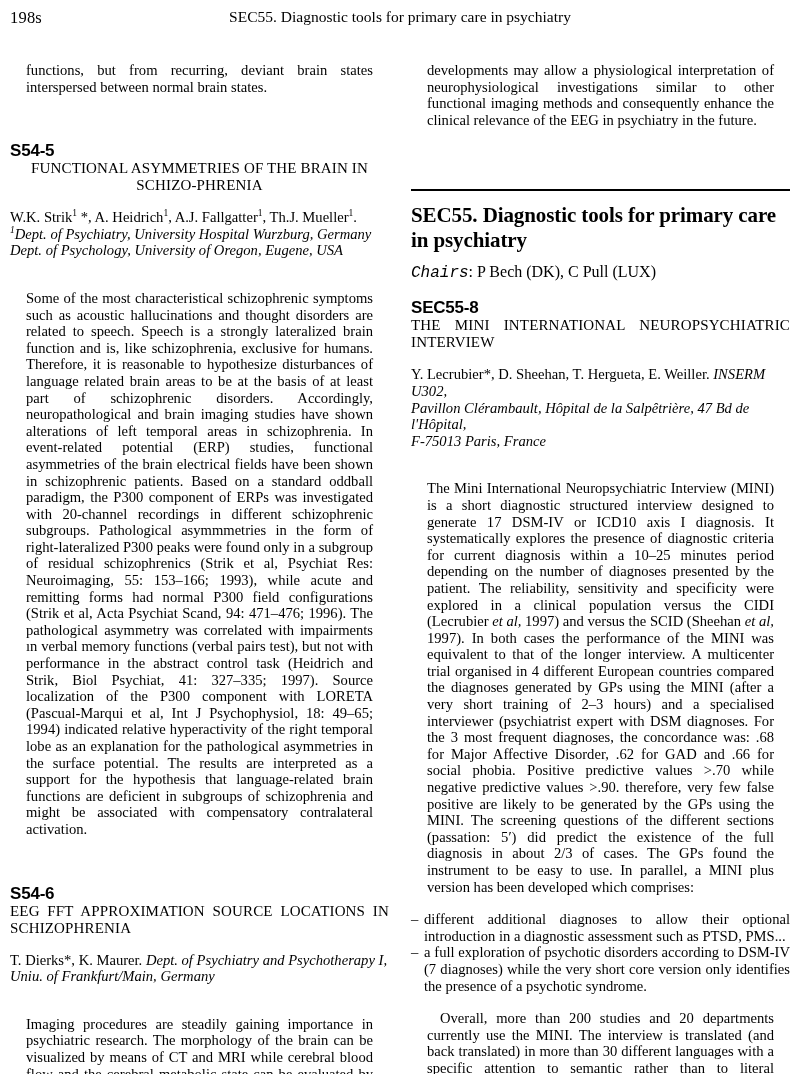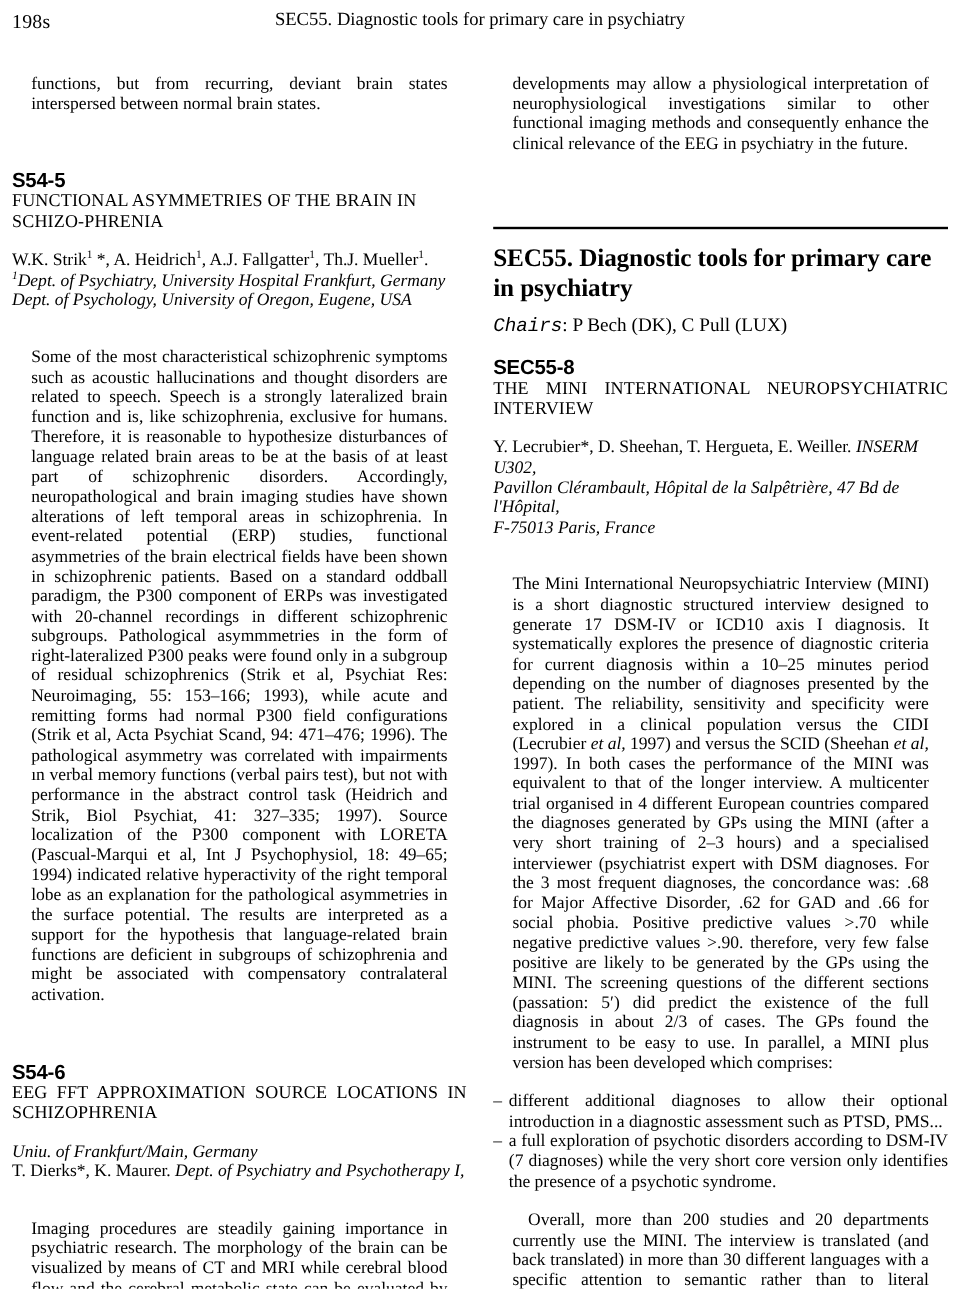--- a/index.html
+++ b/index.html
@@ -77,21 +77,21 @@
     line-height: 19px;
     letter-spacing: -0.2px;
   }
   .abs-title {
     font-size: 15px;
     line-height: 17px;
     letter-spacing: .15px;
     text-align: justify;
     text-justify: inter-word;
   }
-  .abs-title.nojust { text-align: left; }
+  .abs-title.nojust { text-align: center; }
   .authors {
     font-size: 14.6px;
     line-height: 16.6px;
     text-align: left;
   }
   .authors i, .affil {
     font-style: italic;
   }
   sup {
     font-size: 9.5px;
@@ -154,37 +154,37 @@
       <p class="para">functions, but from recurring, deviant brain states interspersed between normal brain states.</p>
 
       <div class="gap-xl"></div>
 
       <div>
         <div class="abs-num">S54-5</div>
         <div class="abs-title nojust">FUNCTIONAL ASYMMETRIES OF THE BRAIN IN SCHIZO-PHRENIA</div>
         <div class="gap-m"></div>
         <div class="authors">
           <span>W.K. Strik</span><sup>1</sup>&nbsp;*<span>, A. Heidrich</span><sup>1</sup><span>, A.J. Fallgatter</span><sup>1</sup><span>, Th.J. Mueller</span><sup>1</sup>.
-          <i><sup>1</sup><span>Dept. of Psychiatry, University Hospital Frankfurt, Germany</span></i>
+          <i><sup>1</sup><span>Dept. of Psychiatry, University Hospital Wurzburg, Germany</span></i>
         </div>
         <div class="authors affil">Dept. of Psychology, University of Oregon, Eugene, USA</div>
         <div class="gap-m"></div>
         <p class="para">Some of the most characteristical schizophrenic symptoms such as acoustic hallucinations and thought disorders are related to speech. Speech is a strongly lateralized brain function and is, like schizophrenia, exclusive for humans. Therefore, it is reasonable to hypothesize disturbances of language related brain areas to be at the basis of at least part of schizophrenic disorders. Accordingly, neuropathological and brain imaging studies have shown alterations of left temporal areas in schizophrenia. In event-related potential (ERP) studies, functional asymmetries of the brain electrical fields have been shown in schizophrenic patients. Based on a standard oddball paradigm, the P300 component of ERPs was investigated with 20-channel recordings in different schizophrenic subgroups. Pathological asymmmetries in the form of right-lateralized P300 peaks were found only in a subgroup of residual schizophrenics (Strik et al, Psychiat Res: Neuroimaging, 55: 153–166; 1993), while acute and remitting forms had normal P300 field configurations (Strik et al, Acta Psychiat Scand, 94: 471–476; 1996). The pathological asymmetry was correlated with impairments ın verbal memory functions (verbal pairs test), but not with performance in the abstract control task (Heidrich and Strik, Biol Psychiat, 41: 327–335; 1997). Source localization of the P300 component with LORETA (Pascual-Marqui et al, Int J Psychophysiol, 18: 49–65; 1994) indicated relative hyperactivity of the right temporal lobe as an explanation for the pathological asymmetries in the surface potential. The results are interpreted as a support for the hypothesis that language-related brain functions are deficient in subgroups of schizophrenia and might be associated with compensatory contralateral activation.</p>
       </div>
 
       <div class="gap-xl"></div>
 
       <div>
         <div class="abs-num">S54-6</div>
         <div class="abs-title">EEG FFT APPROXIMATION SOURCE LOCATIONS IN SCHIZOPHRENIA</div>
         <div class="gap-m"></div>
+        <div class="authors">
+          <span>T. Dierks*, K. Maurer. </span><i>Dept. of Psychiatry and Psychotherapy I,</i>
+        </div>
         <div class="authors affil">Uniu. of Frankfurt/Main, Germany</div>
-        <div class="authors">
-          <span>T. Dierks*, K. Maurer. </span><i>Dept. of Psychiatry and Psychotherapy I,</i>
-        </div>
         <div class="gap-m"></div>
         <p class="para">Imaging procedures are steadily gaining importance in psychiatric research. The morphology of the brain can be visualized by means of CT and MRI while cerebral blood flow and the cerebral metabolic state can be evaluated by PET. Neurophysiological methods not only have the advantage of being readily available in a clinical setting, but by now have reached a stage of allowing the estimation of intracerebral generators of electrical activity of the brain. In psychiatric diseases where alteration of background activity is of interest, the method of FFT-approximation allows the estimation of intracerebral EEG-generators in the frequency domain. In the present study we investigated 22 schizophrenic in comparison to 22 control subjects. Schizophrenic patients exhibited more anterior and superficial equivalent-dipoles in the beta-bands and a tendency of increased beta-activity was found. With increasing severity of schizophrenic symptoms, the equivalent-dipole in the beta1-band was localized more anteriorly and the dipole in the theta-band was localized more inferiorly. These new</p>
       </div>
 
     </div>
 
     <div class="col">
 
       <p class="para">developments may allow a physiological interpretation of neurophysiological investigations similar to other functional imaging methods and consequently enhance the clinical relevance of the EEG in psychiatry in the future.</p>
 

